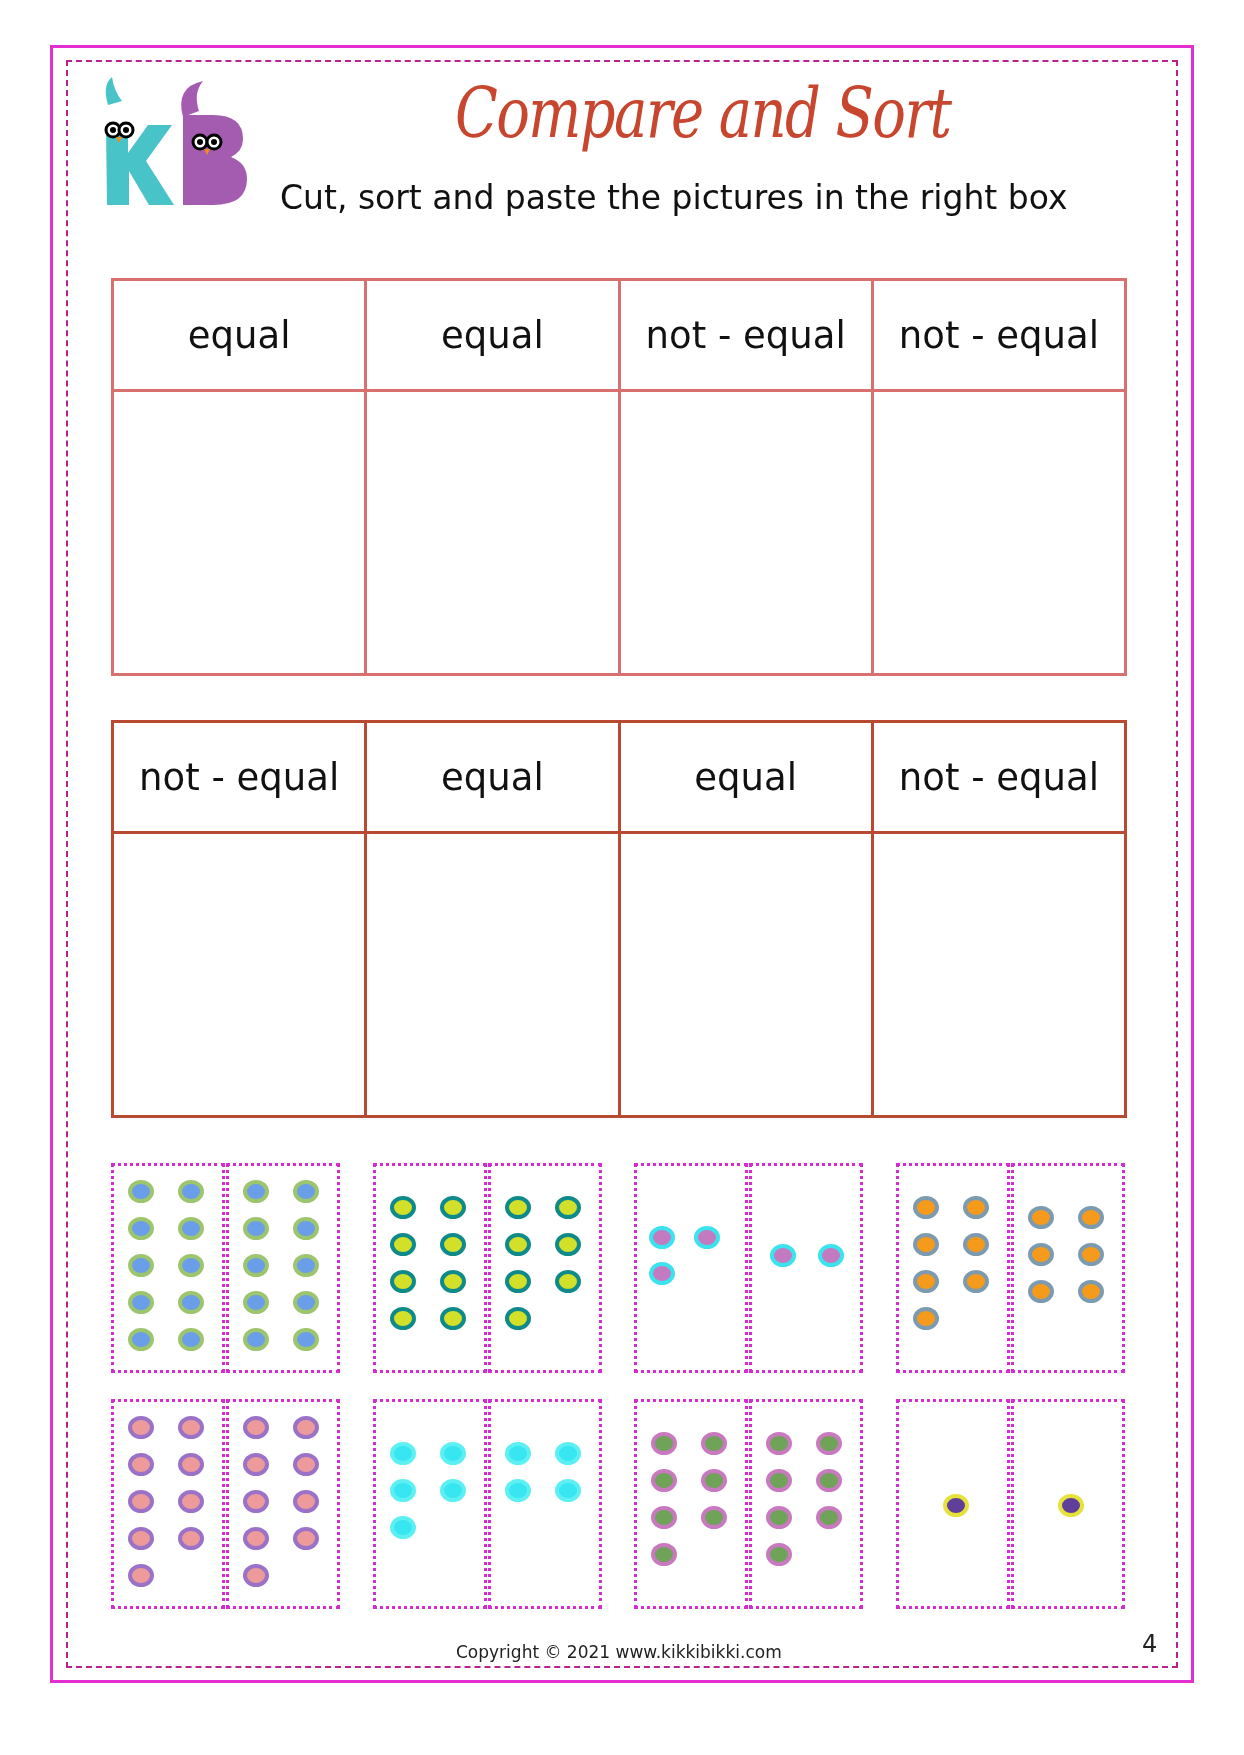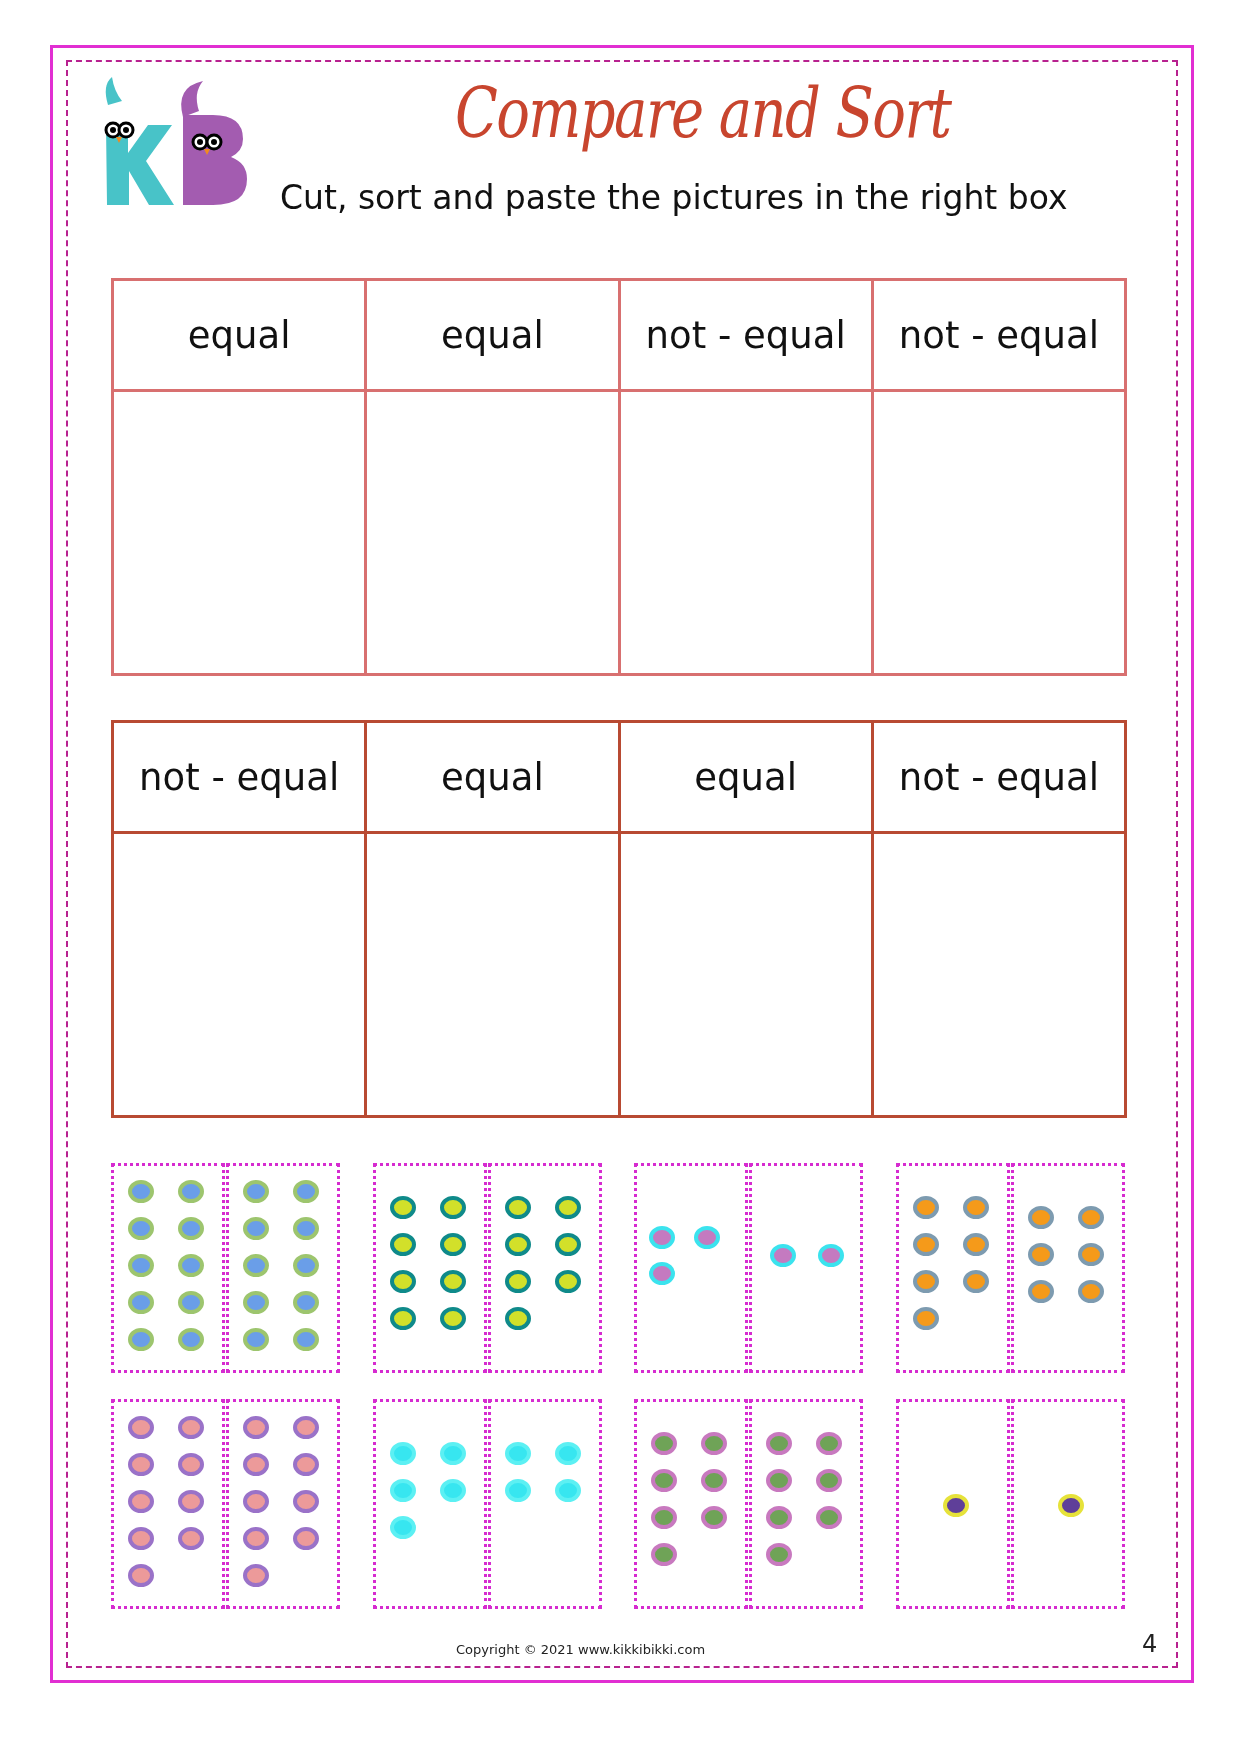--- a/index.html
+++ b/index.html
@@ -12,21 +12,21 @@
   .sort-table { position:absolute; left:111px; width:1016px; border-collapse:collapse; table-layout:fixed; }
   .sort-table td { border:3px solid #d87070; box-sizing:border-box; text-align:center; font-size:37px; color:#111; }
   .t2 td { border-color:#b84a32; }
   .sort-table .hdr td { height:111px; }
   .sort-table .body td { height:284px; }
   .card { position:absolute; top:0; width:233px; height:212px; }
   .half { position:absolute; top:0; width:114px; height:210px; border:3px dotted #d62bd0; box-sizing:border-box; }
   .half.right { left:115px; }
   .half.left { left:0; }
   .dot { position:absolute; width:26px; height:23px; border-radius:50%; box-sizing:border-box; }
-  .copyright { position:absolute; left:456px; top:1642px; font-size:13px; color:#222; white-space:nowrap; }
+  .copyright { position:absolute; left:456px; top:1642px; font-size:17px; color:#222; white-space:nowrap; }
   .page-number { position:absolute; left:1142px; top:1630px; font-size:24px; color:#222; }
 </style>
 </head>
 <body>
 
 <div class="outer-border"></div>
 <div class="inner-border"></div>
 
 <div class="logo">
   <svg width="160" height="135" viewBox="0 0 160 135">

